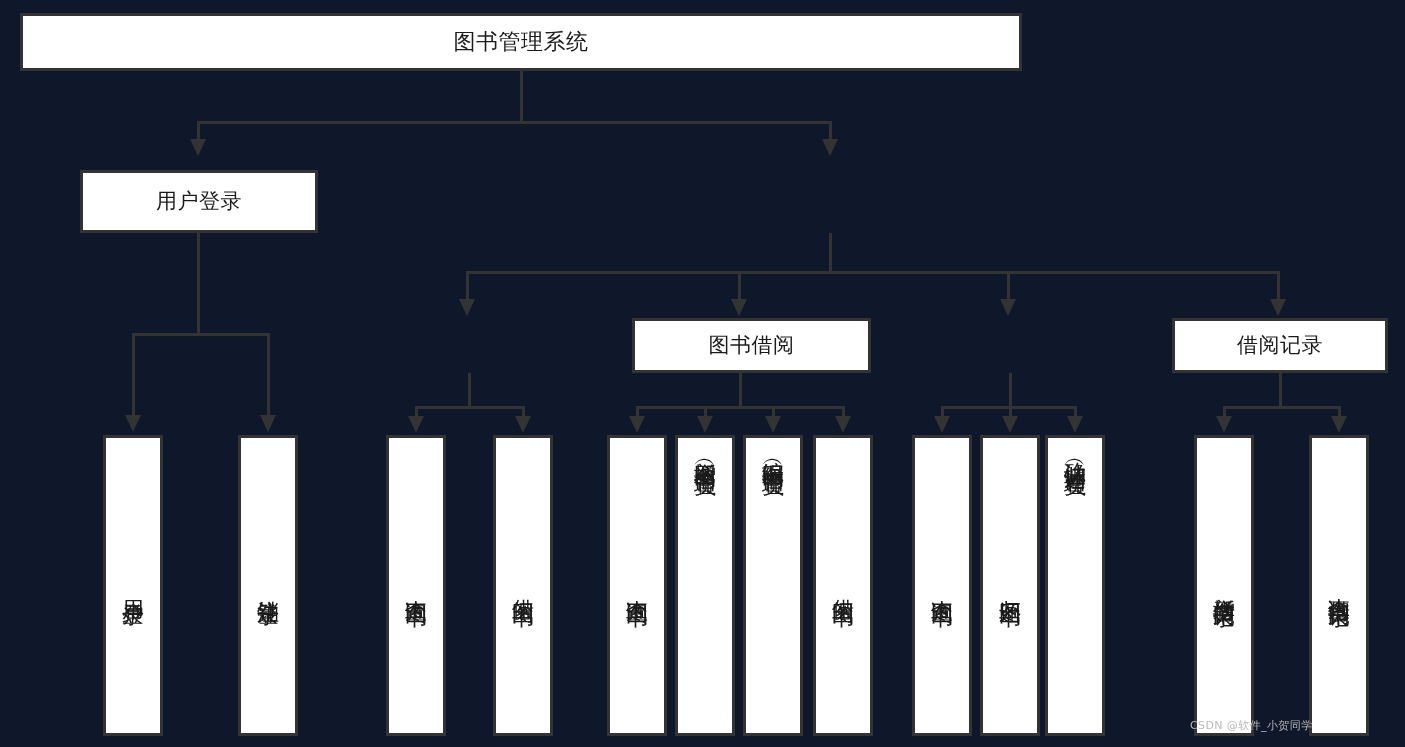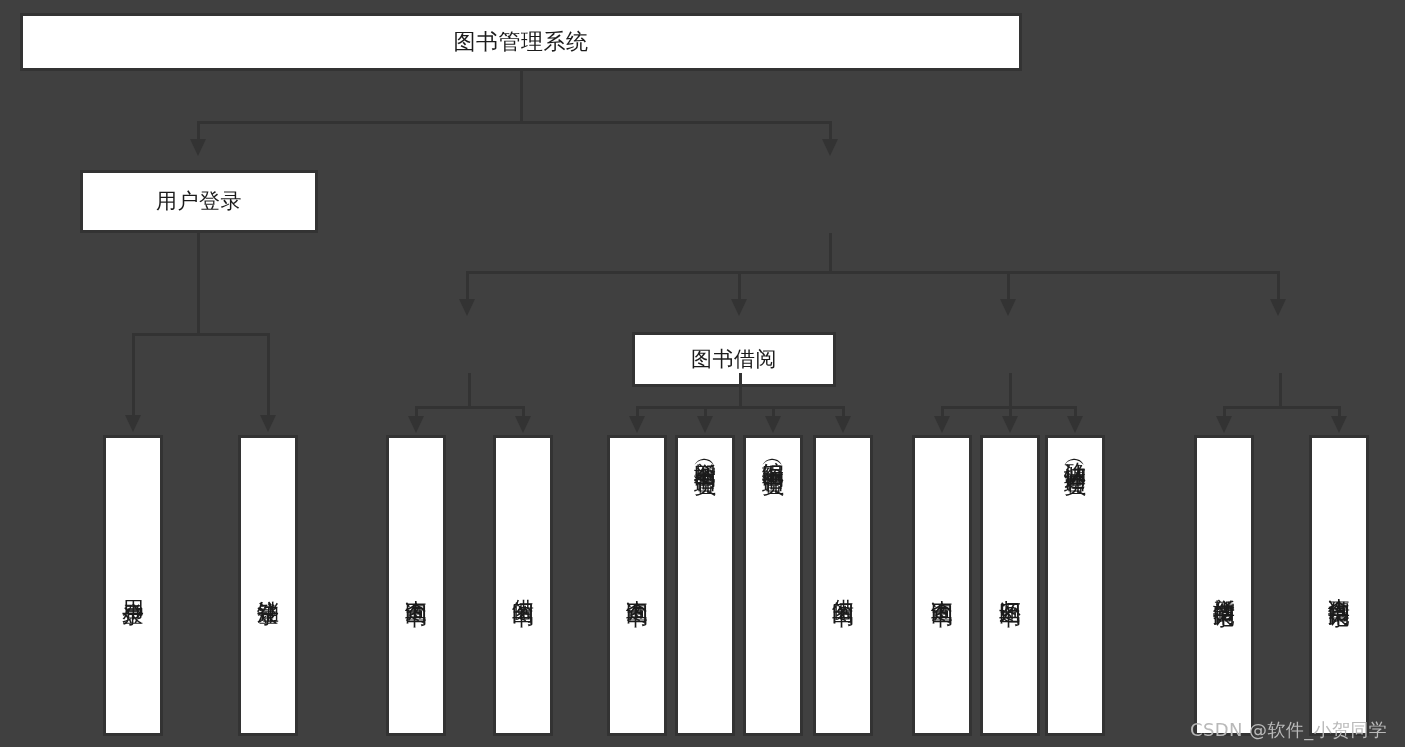--- a/index.html
+++ b/index.html
@@ -2,21 +2,21 @@
 <html><head>
 <meta charset="utf-8">
 <style>
   html,body{margin:0;padding:0;background:#ffffff;}
   body{
     width:1405px;height:747px;
     font-family:"DejaVu Sans","Liberation Sans",sans-serif;
     -webkit-font-smoothing:antialiased;
     overflow:hidden;
   }
-  #canvas{position:relative;width:1405px;height:747px;background:#404040;text-decoration:underline;}
+  #canvas{position:relative;width:1405px;height:747px;background:#0f172a;text-decoration:underline;}
 
   
   .node{
     position:absolute;
     box-sizing:border-box;
     background:#ffffff;
     border:3px solid #333333;
     display:flex;
     align-items:center;
     justify-content:center;
@@ -50,21 +50,21 @@
     width:0;height:0;
     border-left:8px solid transparent;
     border-right:8px solid transparent;
     border-top:17px solid #333333;
   }
 
   
   #watermark{
     position:absolute;
     color:#b9b9b9;
-    font-size:18px;
+    font-size:11px;
     letter-spacing:.4px;
     white-space:nowrap;
     user-select:none;
   }
 </style>
 </head>
 <body>
 
 <div id="canvas">
 
@@ -95,22 +95,25 @@
   <div class="ln hl" style="left:466px;top:271px;width:814px;"></div>
   <div class="ln vl" style="left:466px;top:271px;height:30px;"></div>
   <div class="ln vl" style="left:738px;top:271px;height:30px;"></div>
   <div class="ln vl" style="left:1007px;top:271px;height:30px;"></div>
   <div class="ln vl" style="left:1277px;top:271px;height:30px;"></div>
   <div class="arrow" style="left:459px;top:299px;"></div>
   <div class="arrow" style="left:731px;top:299px;"></div>
   <div class="arrow" style="left:1000px;top:299px;"></div>
   <div class="arrow" style="left:1270px;top:299px;"></div>
 
-  <div class="node h" style="left:632px;top:332px;width:204px;height:55px;">
+  <div class="node h" style="left:632px;top:318px;width:239px;height:55px;">
     <span>图书借阅</span>
+  </div>
+  <div class="node h" style="left:1172px;top:318px;width:216px;height:55px;">
+    <span>借阅记录</span>
   </div>
 
   <div class="ln vl" style="left:468px;top:373px;height:35px;"></div>
   <div class="ln hl" style="left:415px;top:406px;width:110px;"></div>
   <div class="ln vl" style="left:415px;top:406px;height:12px;"></div>
   <div class="ln vl" style="left:522px;top:406px;height:12px;"></div>
   <div class="arrow" style="left:408px;top:416px;"></div>
   <div class="arrow" style="left:515px;top:416px;"></div>
 
   <div class="ln vl" style="left:739px;top:373px;height:35px;"></div>

